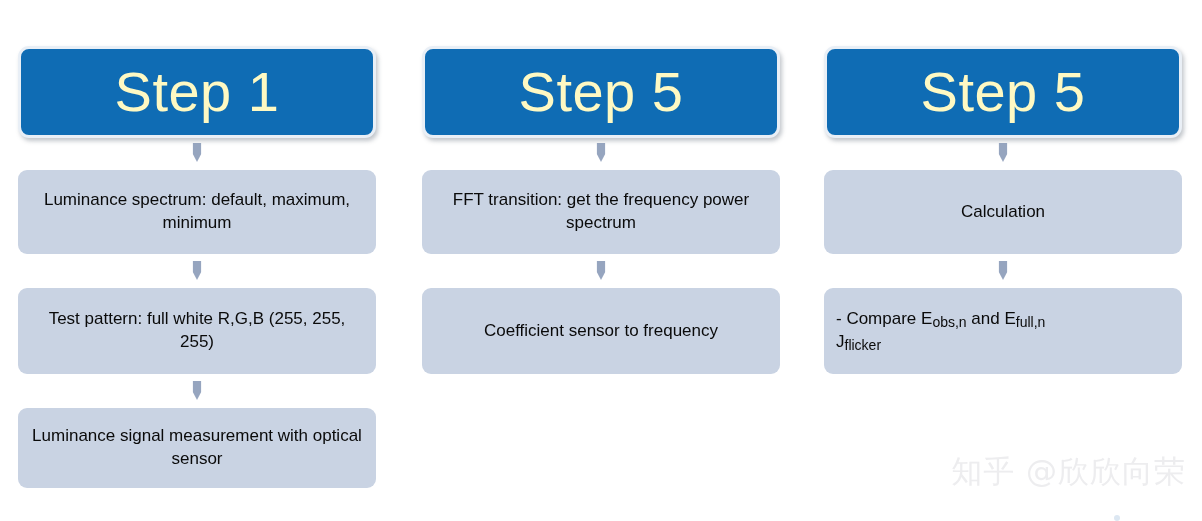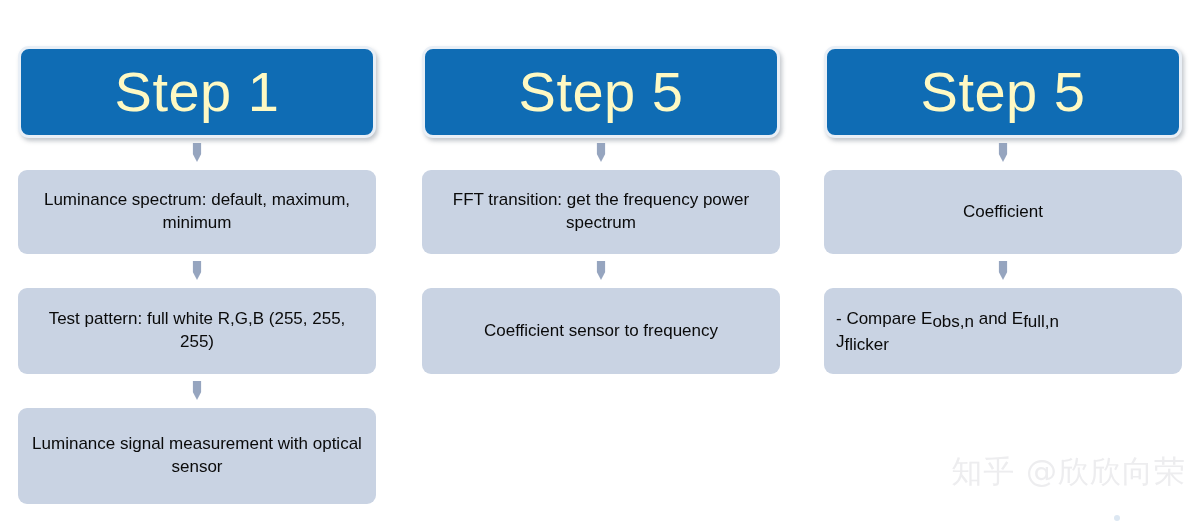--- a/index.html
+++ b/index.html
@@ -81,34 +81,34 @@
     box-sizing: border-box;
     background: #C9D3E3;
     border-radius: 9px;
     display: flex;
     align-items: center;
     justify-content: center;
     padding: 6px 12px;
   }
   .box-r1 { top: 170px; height: 84px; }
   .box-r2 { top: 288px; height: 86px; }
-  .box-r3 { top: 408px; height: 96px; }
+  .box-r3 { top: 408px; height: 80px; }
 
   .box-text {
     font-size: 17px;
     line-height: 1.35;
     text-align: center;
     color: #0A0A0A;
   }
   .box-text.left-align {
     text-align: left;
     width: 100%;
   }
   .box-text sub {
-    font-size: 17px;
+    font-size: 14px;
     line-height: 0;
     vertical-align: baseline;
     position: relative;
     top: 3px;
   }
 
   
   .watermark {
     position: absolute;
     right: 16px;
@@ -178,21 +178,21 @@
   </div>
 
   <div class="column col-3">
     <div class="step-header">
       <span class="step-header-label">Step 5</span>
     </div>
 
     <div class="arrow arrow-a"></div>
 
     <div class="step-box box-r1">
-      <span class="box-text">Coefficient</span>
+      <span class="box-text">Calculation</span>
     </div>
 
     <div class="arrow arrow-b"></div>
 
     <div class="step-box box-r2">
       <span class="box-text left-align" id="compare-metrics-text">
           <div><span>- Compare E</span><sub>obs,n</sub><span> and E</span><sub>full,n</sub></div>
           <div><span>J</span><sub>flicker</sub></div>
         </span>
     </div>

